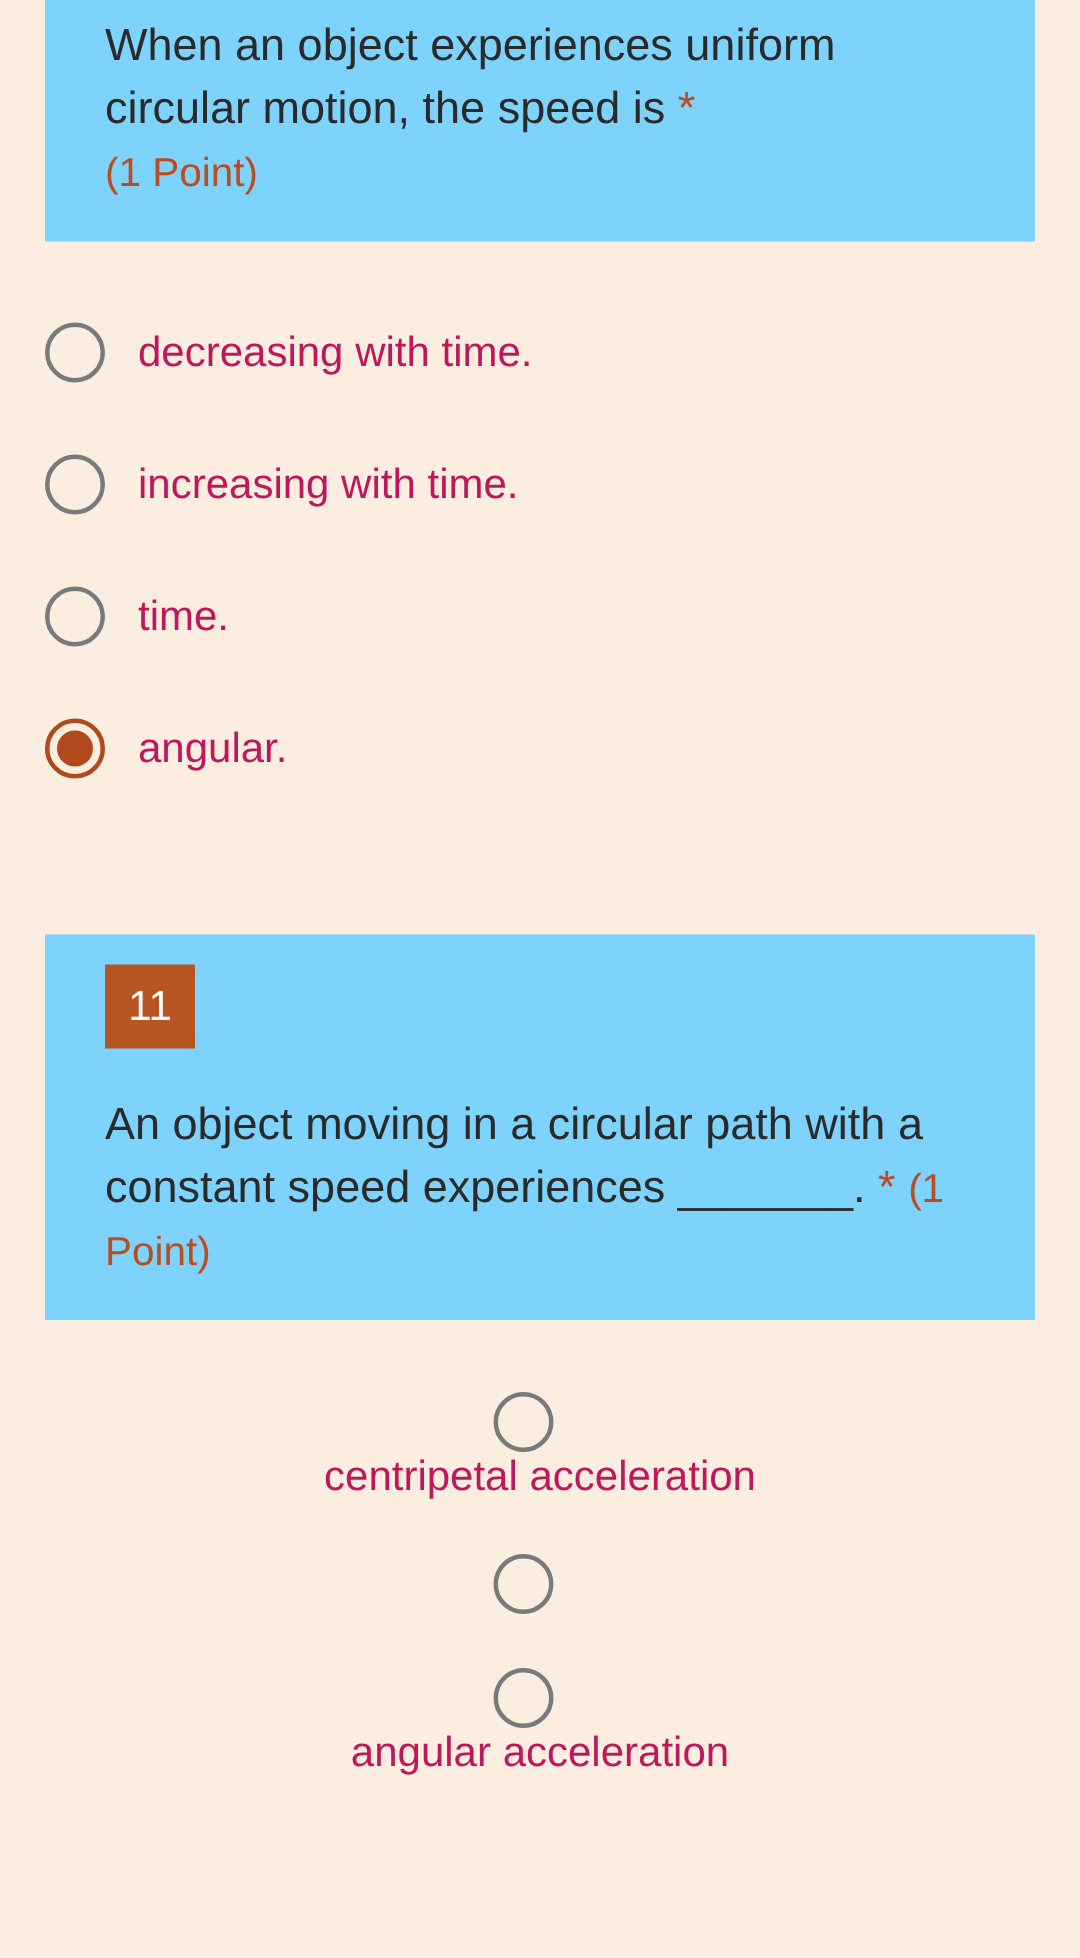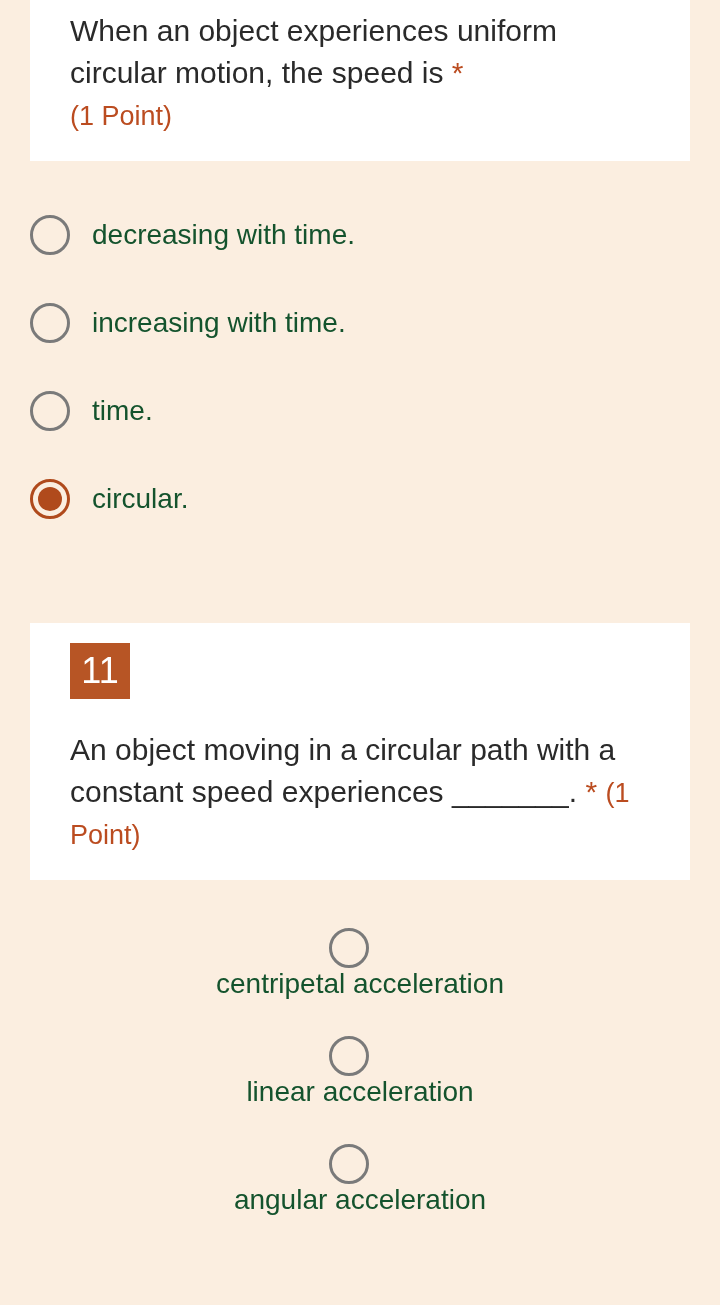--- a/index.html
+++ b/index.html
@@ -9,33 +9,33 @@
     }
     body {
       width: 720px;
       background: #fbeee0;
       font-family: 'Segoe UI', Arial, sans-serif;
     }
     .question-block {
       margin: 0 30px;
     }
     .question-header {
-      background: #ffffff;
+      background: #7dd3fc;
       padding: 20px 40px 25px 40px;
     }
     .question-header.first {
       padding-top: 10px;
     }
     .question-number-badge {
       display: inline-block;
       width: 60px;
       height: 56px;
       background: #b75525;
       color: #ffffff;
-      font-size: 36px;
+      font-size: 28px;
       line-height: 56px;
       text-align: center;
       margin-bottom: 30px;
       font-weight: 400;
     }
     .question-text {
       font-size: 30px;
       color: #2a2a2a;
       line-height: 1.4;
     }
@@ -75,21 +75,21 @@
       height: 24px;
       background: #b04a1c;
       border-radius: 50%;
       display: none;
     }
     .radio-outer.selected .radio-inner {
       display: block;
     }
     .option-label {
       font-size: 28px;
-      color: #14532d;
+      color: #be185d;
     }
     .second-question {
       margin-top: 30px;
     }
     .options-container.tight {
       padding: 30px 0 0 0;
     }
     .options-container.tight .option-row {
       padding: 18px 0;
       flex-direction: column;
@@ -118,21 +118,21 @@
       <span class="option-label">increasing with time.</span>
     </div>
     <div class="option-row">
       <div class="radio-outer"></div>
       <span class="option-label">time.</span>
     </div>
     <div class="option-row">
       <div class="radio-outer selected">
           <div class="radio-inner"></div>
         </div>
-      <span class="option-label">circular.</span>
+      <span class="option-label">angular.</span>
     </div>
   </div>
 </div>
 
 <div class="question-block second-question">
   <div class="question-header">
     <div class="question-number-badge">11</div>
     <div class="question-text">
       <span>An object moving in a circular path with a constant speed experiences _______.</span>
       <span> </span>
@@ -141,20 +141,19 @@
       <span class="point-label">(1 Point)</span>
     </div>
   </div>
   <div class="options-container tight">
     <div class="option-row">
       <div class="radio-outer"></div>
       <span class="option-label">centripetal acceleration</span>
     </div>
     <div class="option-row">
       <div class="radio-outer"></div>
-      <span class="option-label">linear acceleration</span>
     </div>
     <div class="option-row">
       <div class="radio-outer"></div>
       <span class="option-label">angular acceleration</span>
     </div>
   </div>
 </div>
 
 </body></html>

